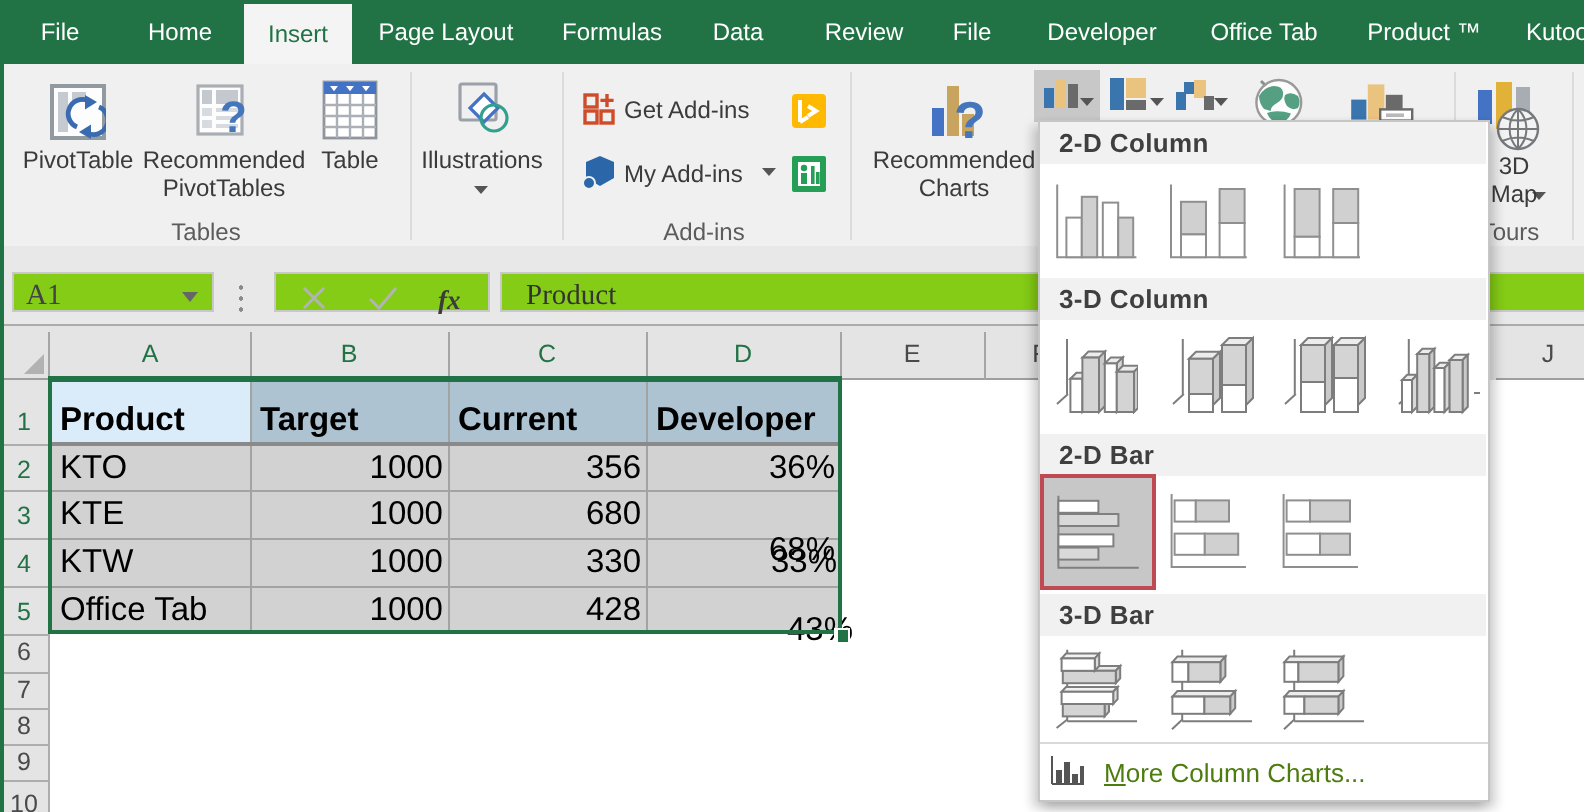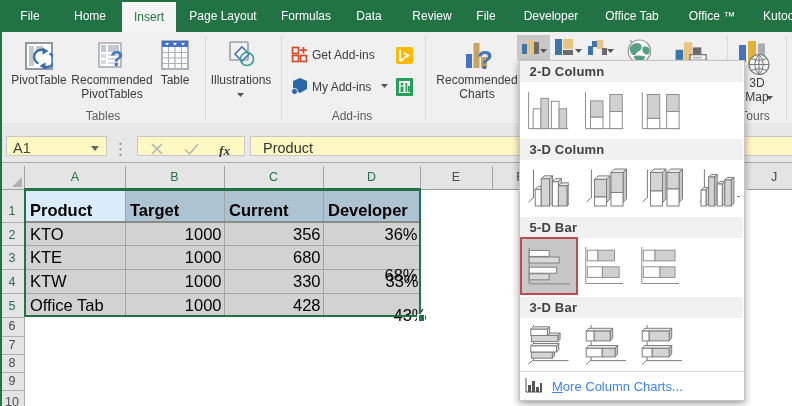--- a/index.html
+++ b/index.html
@@ -12,21 +12,21 @@
   #instab{position:absolute;left:122px;top:2px;width:54px;height:30px;background:#f5f4f4;}
   #instxt{position:absolute;left:149px;top:0px;height:32px;line-height:34px;color:#217346;font-size:12px;transform:translateX(-50%);}
   
   #ribbon{left:0;top:32px;width:792px;height:91px;background:#f1f0f0;border-bottom:1px solid #d5d2cf;}
   .rsep{position:absolute;top:4px;width:1px;height:84px;background:#dcdadb;}
   .rlabel{position:absolute;top:110px;height:13px;line-height:13px;font-size:12px;color:#5c5c5c;transform:translateX(-50%);white-space:nowrap;}
   .rtext{position:absolute;font-size:12px;color:#3b3b3b;white-space:nowrap;}
   .ctr{transform:translateX(-50%);text-align:center;}
   
   #fbar{left:0;top:123px;width:792px;height:39px;background:#e8e8e8;border-bottom:1px solid #acacac;}
-  .fbox{position:absolute;top:136px;height:20px;box-sizing:border-box;background:#fef9c3;border:1px solid #c8c8c8;}
+  .fbox{position:absolute;top:136px;height:20px;box-sizing:border-box;background:#84cc16;border:1px solid #c8c8c8;font-family:Liberation Serif, serif;}
   
   #grid{left:0;top:163px;width:792px;height:243px;background:#fff;}
   .hdr{position:absolute;background:#e4e4e4;font-size:12.5px;color:#4a4a4a;}
   .cell{position:absolute;display:flex;align-items:flex-end;font-size:16.5px;color:#000;padding:0 2.5px 1.5px 5px;box-sizing:border-box;}
   .num{justify-content:flex-end;}
   .sgl{position:absolute;background:#a3a3a3;}
   
   #menu{left:519px;top:60px;width:226px;height:341px;background:#fff;border:1px solid #c6c6c6;
         box-shadow:-3px 3px 5px rgba(0,0,0,0.18),3px 3px 5px rgba(0,0,0,0.18);box-sizing:border-box;}
   .band{position:absolute;left:1px;width:223px;height:21px;background:#f1f1f1;
@@ -42,21 +42,21 @@
 <div class="tab" style="left:30px;">File</div>
 <div class="tab" style="left:90px;">Home</div>
 <div id="instxt">Insert</div>
 <div class="tab" style="left:223px;">Page Layout</div>
 <div class="tab" style="left:306px;">Formulas</div>
 <div class="tab" style="left:369px;">Data</div>
 <div class="tab" style="left:432px;">Review</div>
 <div class="tab" style="left:486px;">File</div>
 <div class="tab" style="left:551px;">Developer</div>
 <div class="tab" style="left:632px;">Office Tab</div>
-<div class="tab" style="left:712px;">Office ™</div>
+<div class="tab" style="left:712px;">Product ™</div>
 <div class="tab" style="left:783px;">Kutools</div>
 
 <div class="abs" id="ribbon"></div>
 
 <svg class="abs" style="left:25px;top:42px;" width="28" height="28" viewBox="0 0 28 28">
   <rect x="1" y="1" width="26" height="26" fill="#fdfdfd" stroke="#9199a1" stroke-width="2"></rect>
   <rect x="4" y="4" width="5" height="20" fill="#c5cad0"></rect>
   <rect x="11" y="4" width="7" height="5" fill="#c5cad0"></rect>
   <path d="M13.5 21.5 A6.2 6.2 0 0 1 19 8.3" stroke="#3a6bb0" stroke-width="2.4" fill="none"></path>
   <path d="M17.5 5.5 L23.5 9 L17.5 12.8 Z" fill="#3a6bb0"></path>
@@ -306,21 +306,21 @@
 <div class="abs" style="left:23.5px;top:189px;width:397.5px;height:128px;border:2px solid #217346;box-sizing:border-box;"></div>
 
 <div class="abs" style="left:24px;top:188px;width:397px;height:2px;background:#217346;"></div>
 
 <div class="abs" style="left:417px;top:313.5px;width:8px;height:8px;background:#fff;"></div>
 <div class="abs" style="left:418.5px;top:315px;width:5.5px;height:5.5px;background:#217346;"></div>
 
 <div class="abs" id="menu"></div>
 <div class="band" style="left:520px;top:61px;">2-D Column</div>
 <div class="band" style="left:520px;top:139px;">3-D Column</div>
-<div class="band" style="left:520px;top:217px;">5-D Bar</div>
+<div class="band" style="left:520px;top:217px;">2-D Bar</div>
 <div class="band" style="left:520px;top:297px;">3-D Bar</div>
 <div id="hl"></div>
 
 <svg class="thumb" style="left:527px;top:89px;" viewBox="0 0 42 42">
   <path d="M1.6 3.2 V39.6 H41.2" stroke="#8f8f8f" fill="none"></path>
   <g stroke="#8f8f8f">
     <rect x="6.2" y="19.8" width="7.7" height="19.8" fill="#fff"></rect>
     <rect x="13.9" y="9.4" width="7.7" height="30.2" fill="#d0d0d0"></rect>
     <rect x="24.4" y="12.3" width="7.7" height="27.3" fill="#fff"></rect>
     <rect x="32.1" y="19.8" width="7.5" height="19.8" fill="#d0d0d0"></rect>
@@ -493,15 +493,15 @@
 </svg>
 
 <div class="abs" style="left:520px;top:371px;width:224px;height:1px;background:#d9d9d9;"></div>
 <svg class="abs" style="left:525px;top:378px;" width="18" height="15">
   <path d="M1 0 V14 M1 14 H17" stroke="#555" fill="none"></path>
   <rect x="3" y="7" width="3" height="7" fill="#555"></rect>
   <rect x="7" y="3" width="3" height="11" fill="#555"></rect>
   <rect x="11" y="9" width="3" height="5" fill="#555"></rect>
   <rect x="15" y="5" width="2" height="9" fill="#555"></rect>
 </svg>
-<div class="abs" style="left:552px;top:378.5px;font-size:13px;color:#3b82f6;"><span style="text-decoration:underline;">M</span>ore Column Charts...</div>
+<div class="abs" style="left:552px;top:378.5px;font-size:13px;color:#4d7c0f;"><span style="text-decoration:underline;">M</span>ore Column Charts...</div>
 
 <div class="abs" style="left:0;top:32px;width:2px;height:374px;background:#217346;"></div>
 
 </body></html>

